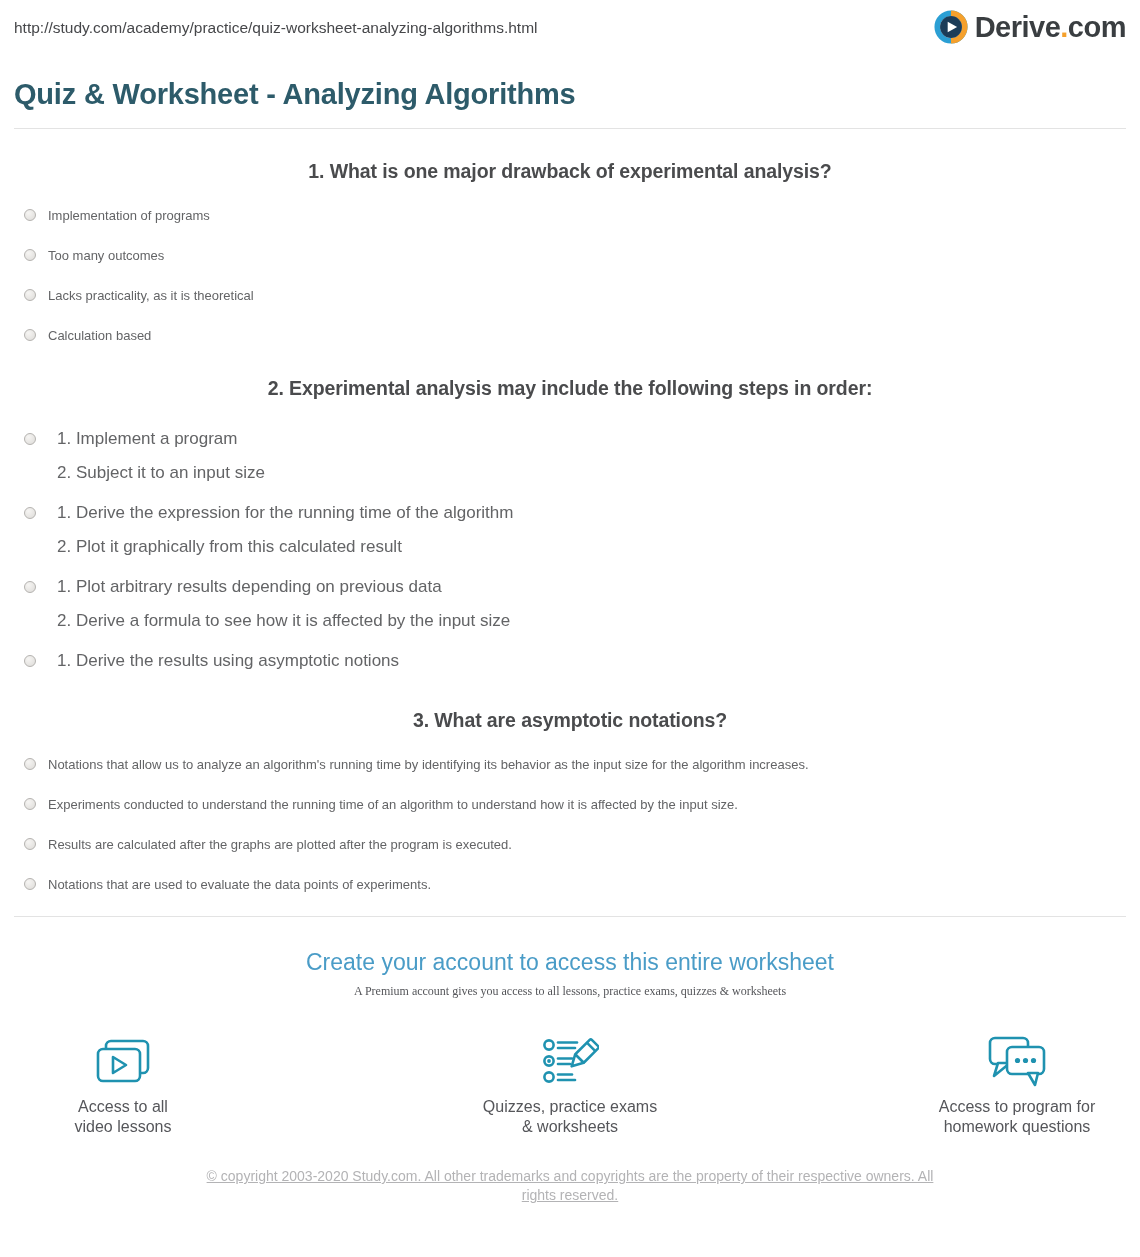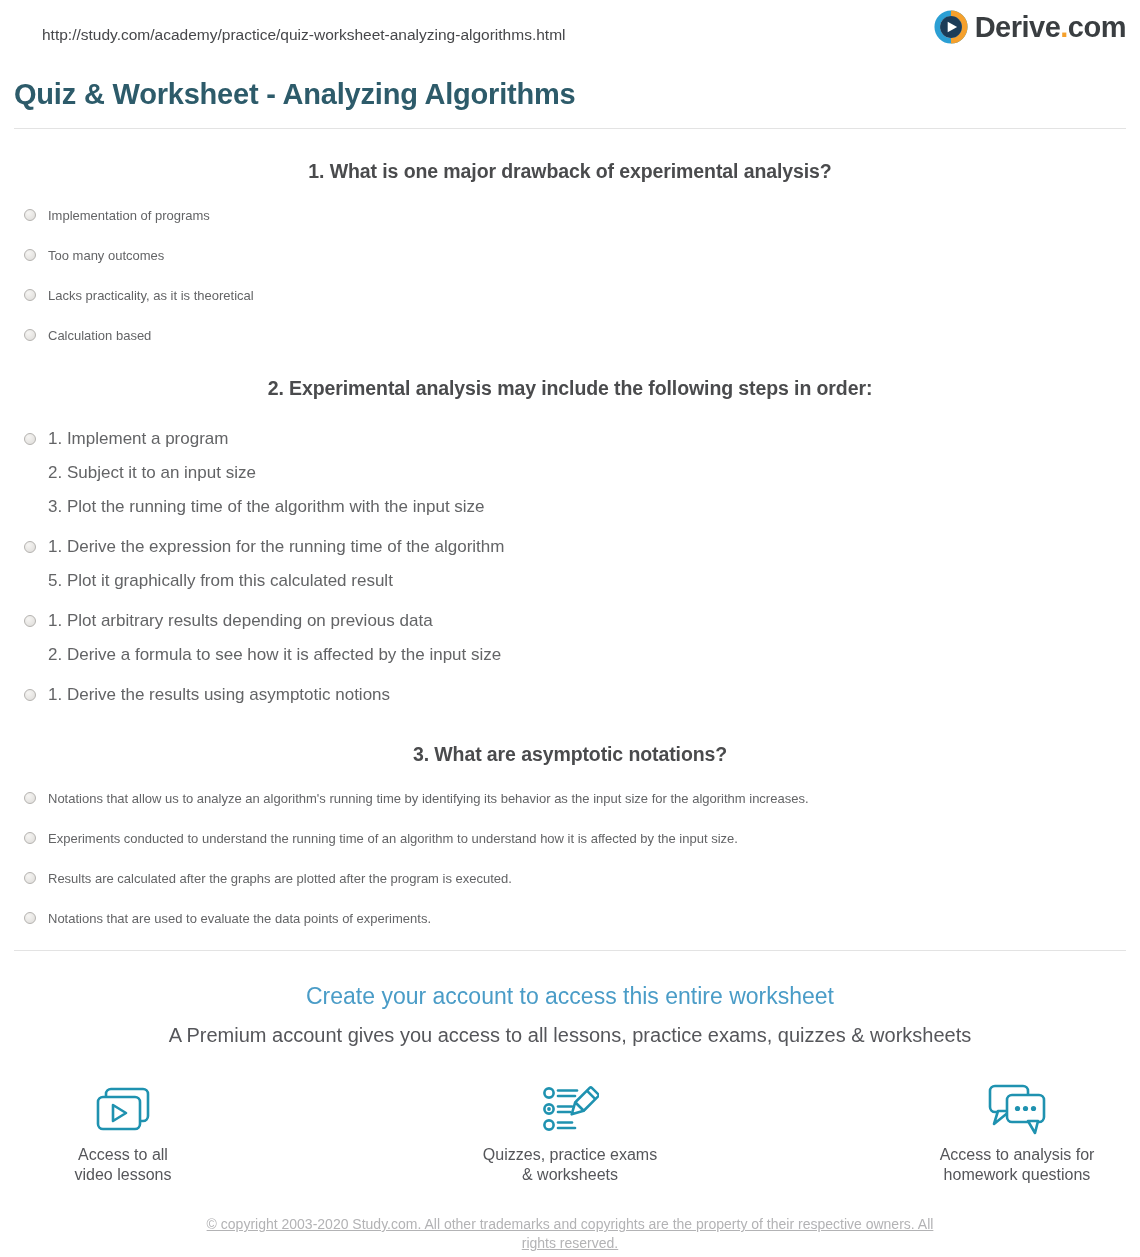--- a/index.html
+++ b/index.html
@@ -20,23 +20,22 @@
   body {
     width:1140px;
     font-family:"Liberation Sans", "DejaVu Sans", sans-serif;
     overflow-x:hidden;
     padding:0 14px 26px 14px;
     color:var(--body-gray);
   }
   .header {
     display:flex;
     justify-content:space-between;
-    align-items:flex-end;
+    align-items:center;
     margin-top:10px;
-    margin-left:28px;
   }
   .url {
     font-size:15.5px;
     color:#46474a;
     padding-top:2px;
   }
   .logo {
     display:flex;
     align-items:center;
     gap:7px;
@@ -87,41 +86,42 @@
     margin-top:4px;
     cursor:pointer;
   }
   .opt-text {
     font-size:13px;
     line-height:21px;
     color:var(--body-gray);
     cursor:pointer;
   }
   .nowrap { white-space:nowrap; }
-  .opt.multi { margin-bottom:6px; }
+  .opt.multi { margin-bottom:6px;gap:9px; }
   .opt.multi .radio { margin-top:11px; }
   .opt.multi .opt-lines div {
     font-size:17px;
     line-height:34px;
     white-space:nowrap;
     cursor:pointer;
   }
   hr.rule2 { margin-top:21px; }
   .account { text-align:center; }
   .account-heading {
     margin-top:32px;
     font-size:23px;
     font-weight:400;
     color:var(--link-blue);
     cursor:pointer;
   }
   .account-sub {
-    margin-top:14px;
-    font-size:20px;
+    margin-top:8px;
+    font-size:12px;
     color:#55565a;
+    font-family:Liberation Serif, serif;
   }
   .features {
     margin-top:33px;
     display:flex;
     justify-content:space-between;
   }
   .feature {
     width:218px;
     display:flex;
     flex-direction:column;
@@ -189,28 +189,27 @@
   </div>
 </section>
 
 <section class="question">
   <h2>2. Experimental analysis may include the following steps in order:</h2>
   <div class="opt multi">
     <span class="radio"></span>
     <div class="opt-lines">
       <div>1. Implement a program</div>
       <div>2. Subject it to an input size</div>
-      <div>3. Plot the running time of the algorithm with the input size</div>
     </div>
   </div>
   <div class="opt multi">
     <span class="radio"></span>
     <div class="opt-lines">
       <div>1. Derive the expression for the running time of the algorithm</div>
-      <div>5. Plot it graphically from this calculated result</div>
+      <div>2. Plot it graphically from this calculated result</div>
     </div>
   </div>
   <div class="opt multi">
     <span class="radio"></span>
     <div class="opt-lines">
       <div>1. Plot arbitrary results depending on previous data</div>
       <div>2. Derive a formula to see how it is affected by the input size</div>
     </div>
   </div>
   <div class="opt multi">
@@ -298,21 +297,21 @@
             <path d="M12 29 L8 42 L24 29 Z" fill="#ffffff"></path>
             <rect x="21" y="13" width="37" height="27" rx="5" fill="#ffffff"></rect>
             <path d="M42 39 L49 51 L52 39 Z" fill="#ffffff"></path>
           </g>
           <circle cx="31.5" cy="26.5" r="2.6" fill="currentColor"></circle>
           <circle cx="39.5" cy="26.5" r="2.6" fill="currentColor"></circle>
           <circle cx="47.5" cy="26.5" r="2.6" fill="currentColor"></circle>
         </svg>
       </div>
       <div class="caption">
-        <span>Access to analysis for</span><br>
+        <span>Access to program for</span><br>
         <span>homework questions</span>
       </div>
     </div>
 
   </div>
 </section>
 
 <footer>
   <p class="copyright">© copyright 2003-2020 Study.com. All other trademarks and copyrights are the property of their respective owners. All rights reserved.</p>
 </footer>

